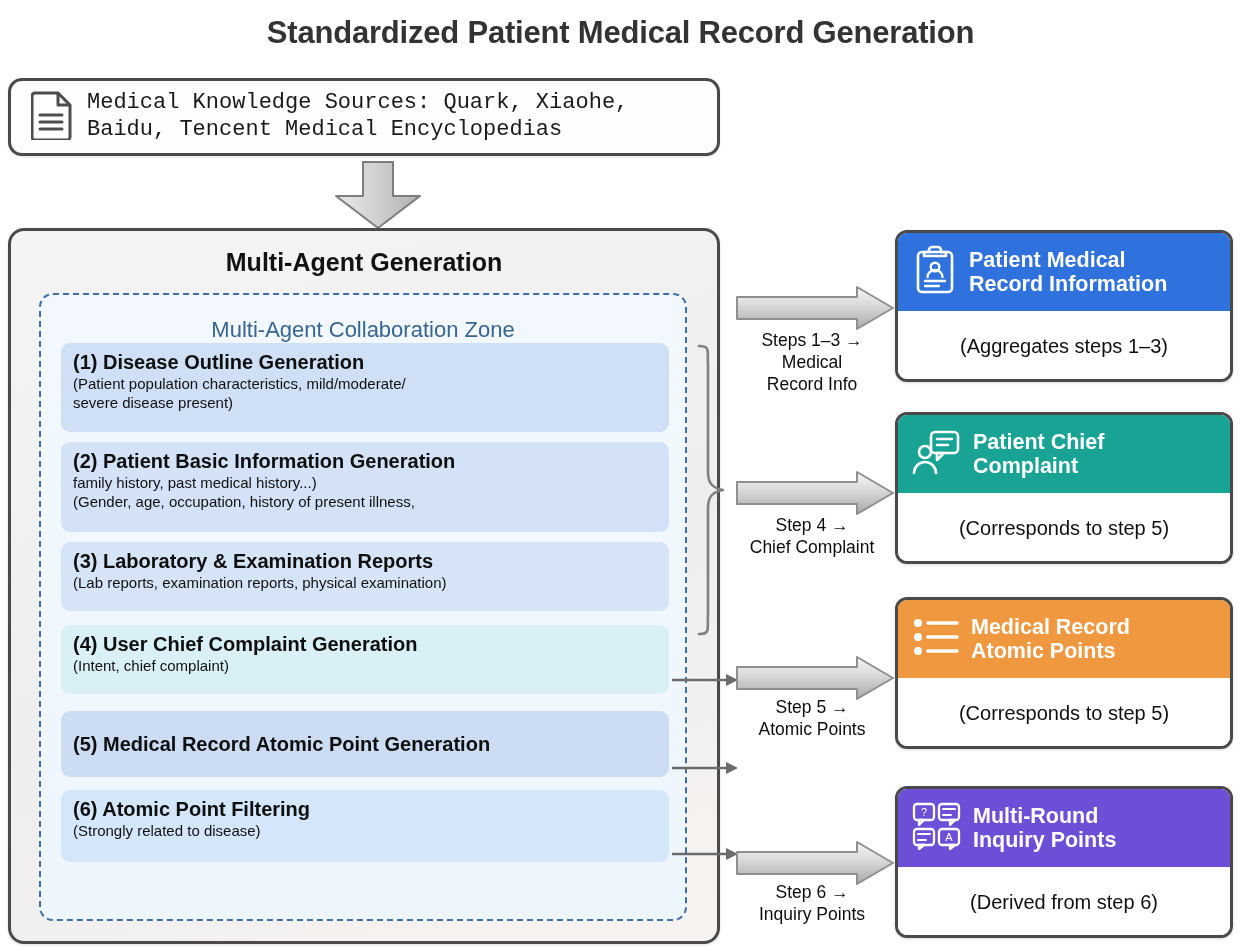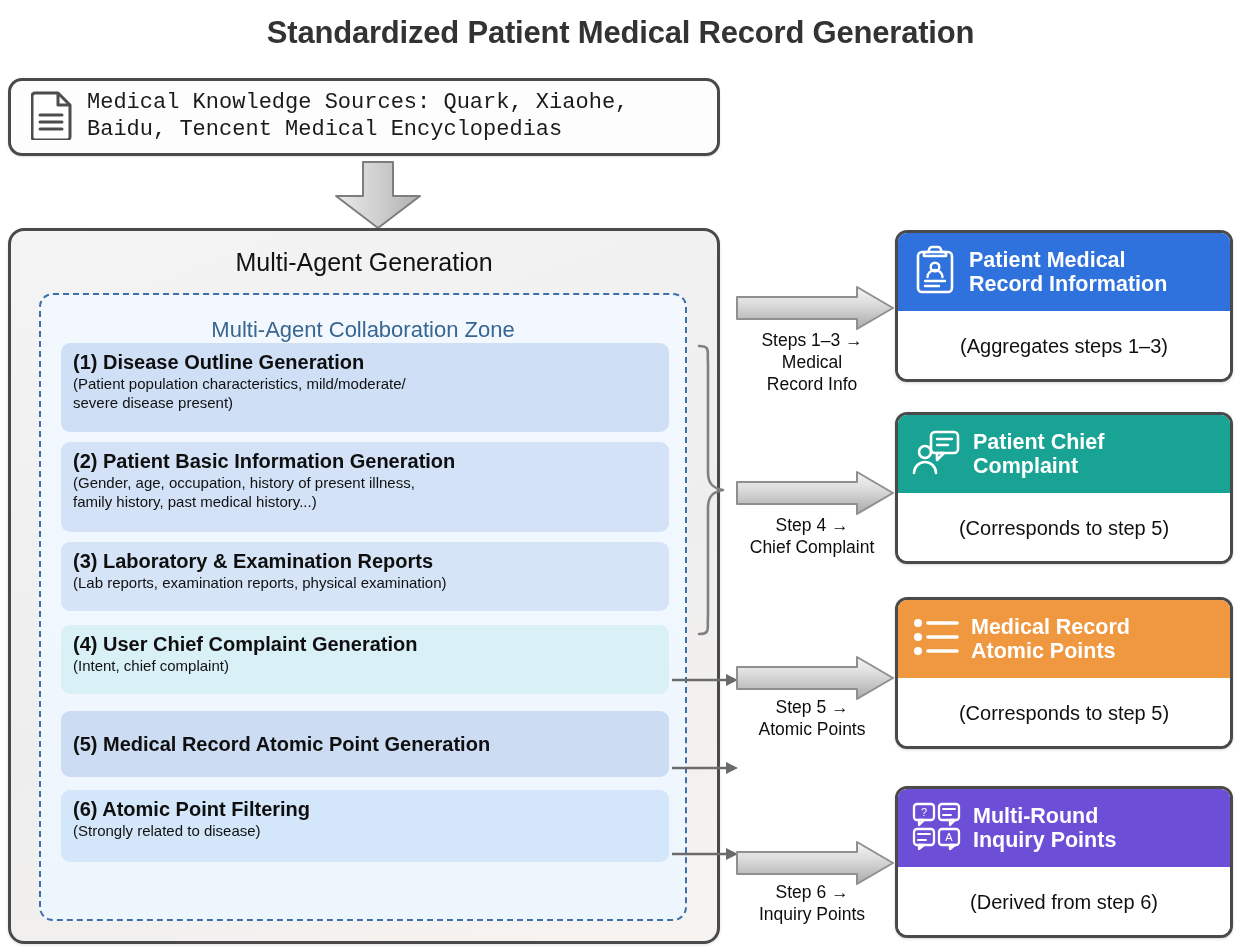--- a/index.html
+++ b/index.html
@@ -41,21 +41,21 @@
   
   .agent-container{
     position:absolute;left:8px;top:228px;width:712px;height:716px;
     border:3px solid #4a4a4a;border-radius:16px;
     background:linear-gradient(160deg,#f4f4f4 0%, #eeeeee 55%, #f7f3f0 100%);
     box-sizing:border-box;
     box-shadow:0 1px 3px rgba(0,0,0,.12);
   }
   .agent-title{
     position:absolute;left:0;top:17px;width:100%;
-    text-align:center;font-size:25px;color:#121212;
+    text-align:center;font-size:25px;color:#121212;font-weight:bold;
   }
   .collab-zone{
     position:absolute;left:28px;top:62px;width:648px;height:628px;
     border:2.5px dashed #3f6fa8;border-radius:14px;
     background:linear-gradient(180deg,#f2f8fe 0%, #eef6fd 100%);
     box-sizing:border-box;
   }
   .collab-title{
     position:absolute;left:0;top:10px;width:100%;text-align:center;
     font-size:22px;color:#386591;margin-top:12px;
@@ -156,22 +156,22 @@
       <div class="collab-title">Multi-Agent Collaboration Zone</div>
 
       <div class="step" style="top:48px;height:89px;background:#cfe0f6;">
         <div class="s-head">(1) Disease Outline Generation</div>
         <div class="s-sub">(Patient population characteristics, mild/moderate/</div>
         <div class="s-sub">severe disease present)</div>
       </div>
 
       <div class="step" style="top:147px;height:90px;background:#d3e2f7;">
         <div class="s-head">(2) Patient Basic Information Generation</div>
+        <div class="s-sub"> family history, past medical history...)</div>
         <div class="s-sub">(Gender, age, occupation, history of present illness,</div>
-        <div class="s-sub"> family history, past medical history...)</div>
       </div>
 
       <div class="step" style="top:247px;height:69px;background:#d6e4f8;">
         <div class="s-head">(3) Laboratory &amp; Examination Reports</div>
         <div class="s-sub">(Lab reports, examination reports, physical examination)</div>
       </div>
 
       <div class="step" style="top:330px;height:69px;background:#d9f0f7;">
         <div class="s-head">(4) User Chief Complaint Generation</div>
         <div class="s-sub">(Intent, chief complaint)</div>

